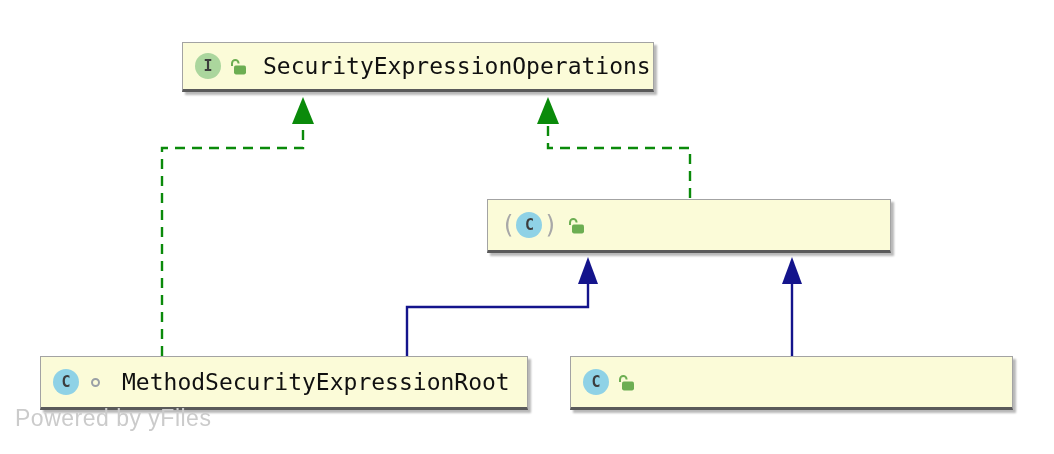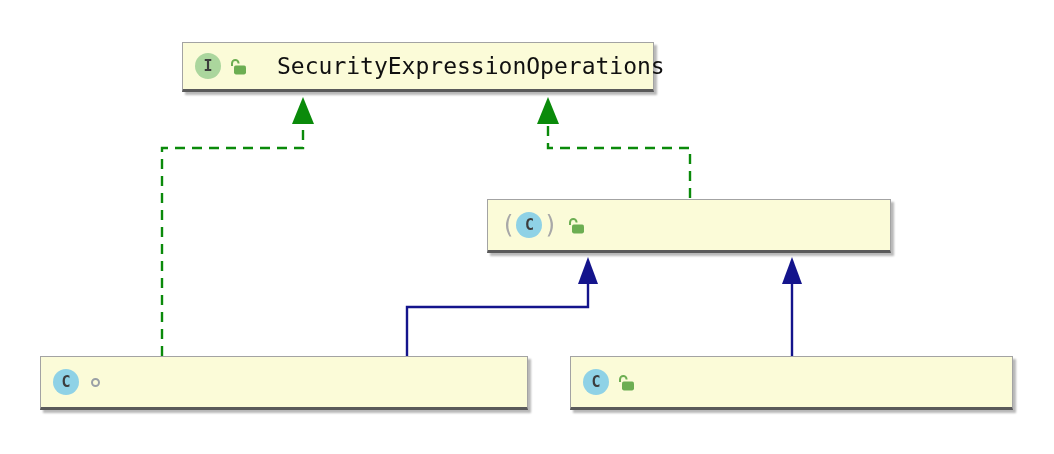--- a/index.html
+++ b/index.html
@@ -31,21 +31,21 @@
     font-family:"DejaVu Sans Mono",monospace;
   }
   .type-icon.iface{background:var(--iface-bg);}
   .type-icon.cls{background:var(--class-bg);}
   .paren{color:#a8a8a8;font-size:24px;font-weight:normal;line-height:26px;margin:0 1px;}
   .lock-icon{display:inline-flex;margin-left:8px;flex:0 0 auto;}
   .ring-icon{
     display:inline-block;width:9px;height:9px;border:2px solid var(--ring);
     border-radius:50%;margin-left:12px;flex:0 0 auto;
   }
-  .node .label{margin-left:29px;padding-right:14px;}
+  .node .label{margin-left:15px;padding-right:14px;}
   .watermark{
     position:absolute;left:15px;top:405px;
     font-family:"Liberation Sans","DejaVu Sans",sans-serif;
     font-size:23px;color:var(--watermark);letter-spacing:0.5px;
   }
   .icon-cluster{display:flex;align-items:center;}
 </style>
 </head>
 <body>
 
@@ -101,28 +101,30 @@
         <rect x="5" y="7.6" width="12" height="8.8" rx="1.8" fill="var(--lock)"></rect>
       </svg>
     </span>
   </div>
 
   <div class="node" style="left:40px;top:356px;width:488px;height:54px;">
     <span class="type-icon cls">
       <span>C</span>
     </span>
     <span class="ring-icon"></span>
+    <span class="label" style="margin-left:22px">MethodSecurityExpressionRoot</span>
   </div>
 
   <div class="node" style="left:570px;top:356px;width:443px;height:54px;">
     <span class="type-icon cls">
       <span>C</span>
     </span>
     <span class="lock-icon">
       <svg width="19" height="17" viewBox="0 0 19 17">
         <path d="M3 8 V5.4 a3.3 3.3 0 0 1 6.6 0" fill="none" stroke="var(--lock)" stroke-width="2"></path>
         <rect x="5" y="7.6" width="12" height="8.8" rx="1.8" fill="var(--lock)"></rect>
       </svg>
     </span>
   </div>
 
+  <div class="watermark">Powered by yFiles</div>
 
 </div>
 
 </body></html>

